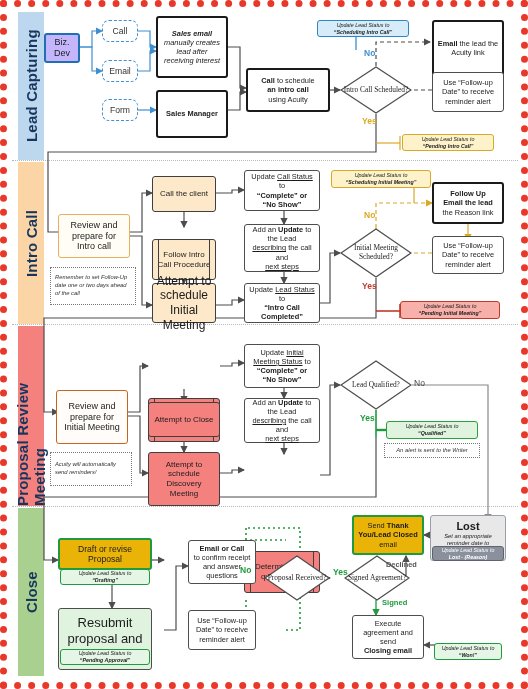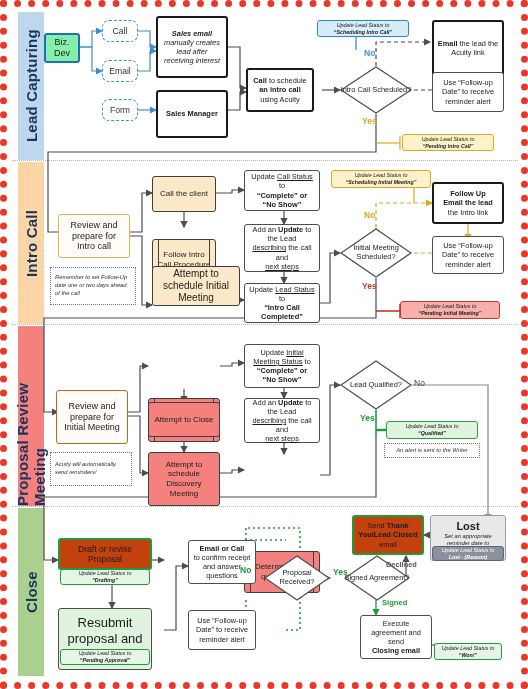--- a/index.html
+++ b/index.html
@@ -27,41 +27,41 @@
   .node i{font-style:italic;}
   .u{text-decoration:underline;}
 
   
   .fill-yellow{background:#fde9c9;border-color:#3f3f3f;}
   .fill-red{background:#f5817f;border-color:#3f3f3f;}
   .fill-green{background:#dff3df;}
   .fill-grey{background:#e8e8e8;}
 
   
-  .b-blue{border:2px solid #1f6fb5;background:#86efac;}
+  .b-blue{border:2px solid #1f6fb5;background:#c4b5fd;}
   .b-yellow{border:1.8px solid #e8b05c;background:#fffdf6;}
   .b-orange{border:1.8px solid #c4651f;background:#fffcf9;}
-  .b-green{border:2px solid #1f9a3d;background:#c2410c;}
+  .b-green{border:2px solid #1f9a3d;background:#eab308;}
 
   
   .dash-blue{position:absolute;box-sizing:border-box;border:1.8px dashed #3f8ed0;border-radius:7px;
     background:#ffffff;display:flex;align-items:center;justify-content:center;
     font-size:8.6px;color:#333;}
 
   
   .proc{position:relative;}
   .proc::before,.proc::after{content:"";position:absolute;top:0;bottom:0;width:0;border-left:1.2px solid #3f3f3f;}
   .proc::before{left:5px;} .proc::after{right:5px;}
 
   
   .diamond{position:absolute;}
   .diamond .dshape{position:absolute;left:0;top:0;width:100%;height:100%;}
   .diamond .dtext{position:absolute;left:0;top:0;width:100%;height:100%;
     display:flex;align-items:center;justify-content:center;text-align:center;
-    font-size:7.4px;line-height:1.2;color:#1c1c1c;}
+    font-size:7.4px;line-height:1.2;color:#1c1c1c;font-family:Liberation Serif, serif;}
 
   
   .chip{position:absolute;box-sizing:border-box;border-radius:3px;display:flex;
     flex-direction:column;align-items:center;justify-content:center;text-align:center;
     font-size:5.3px;line-height:1.3;font-style:italic;font-weight:bold;padding:1px 2px;}
   .chip .l1{font-weight:normal;}
   .chip-blue{background:#d6ecf9;border:1.3px solid #2f86c5;color:#1b1b1b;}
   .chip-yellow{background:#fdf2c9;border:1.3px solid #d9a825;color:#1b1b1b;}
   .chip-red{background:#f8b0ab;border:1.3px solid #c0392b;color:#1b1b1b;}
   .chip-green{background:#dff3df;border:1.3px solid #2aa13f;color:#1b1b1b;}
@@ -203,21 +203,21 @@
 
   <div class="node thick" style="left:156px;top:16px;width:72px;height:62px;">
     <b><i>Sales email</i></b>
     <i>manually creates lead after receiving interest</i>
   </div>
 
   <div class="node thick" style="left:156px;top:90px;width:72px;height:48px;">
     <b>Sales Manager</b>
   </div>
 
-  <div class="node thick" style="left:246px;top:68px;width:68px;height:44px;">
+  <div class="node thick" style="left:246px;top:68px;width:84px;height:44px;">
     <span><b style="display:inline">Call</b>
       <span style="display:inline">to schedule</span></span>
     <b>an intro call</b>
     <span>using Acuity</span>
   </div>
 
   <div class="diamond" style="left:340px;top:66px;width:72px;height:48px;">
     <svg class="dshape" viewBox="0 0 72 48">
       <polygon points="36,1 71,24 36,47 1,24" fill="#ffffff" stroke="#4d4d4d" stroke-width="1.3"></polygon>
     </svg>
@@ -250,21 +250,21 @@
   <div class="note" style="left:50px;top:267px;width:86px;height:38px;">
     <span>Remember to set Follow-Up date one or two days ahead of the call</span>
   </div>
 
   <div class="node fill-yellow" style="left:152px;top:176px;width:64px;height:36px;font-size:8px;">
     <span>Call the client</span>
   </div>
   <div class="node fill-yellow proc" style="left:152px;top:227px;width:64px;height:41px;font-size:8px;margin-top:12px;">
     <span>Follow Intro Call Procedure</span>
   </div>
-  <div class="node fill-yellow" style="left:152px;top:266px;width:88px;height:40px;font-size:10px;">
+  <div class="node fill-yellow" style="left:152px;top:283px;width:64px;height:40px;font-size:12px;">
     <span>Attempt to schedule Initial Meeting</span>
   </div>
 
   <div class="node" style="left:244px;top:170px;width:76px;height:41px;">
     <span><span style="display:inline">Update</span>
       <span class="u" style="display:inline">Call Status</span>
       <span style="display:inline">to</span></span>
     <b>“Complete” or</b>
     <b>“No Show”</b>
   </div>
@@ -291,21 +291,21 @@
       <polygon points="36,1 71,25 36,49 1,25" fill="#ffffff" stroke="#4d4d4d" stroke-width="1.3"></polygon>
     </svg>
     <div class="dtext">Initial Meeting Scheduled?</div>
   </div>
   <div class="elabel" style="left:364px;top:210px;color:#d9a825;">No</div>
   <div class="elabel" style="left:362px;top:281px;color:#c0392b;">Yes</div>
 
   <div class="node thick" style="left:432px;top:182px;width:72px;height:42px;">
     <b>Follow Up</b>
     <span><b style="display:inline">Email the lead</b></span>
-    <span>the Intro link</span>
+    <span>the Reason link</span>
   </div>
   <div class="node" style="left:432px;top:236px;width:72px;height:38px;">
     <span>Use “Follow-up Date” to receive reminder alert</span>
   </div>
 
   <div class="chip chip-yellow" style="left:331px;top:170px;width:100px;height:18px;">
     <span class="l1">Update Lead Status to</span>
     <span>“Scheduling Initial Meeting”</span>
   </div>
   <div class="chip chip-red" style="left:400px;top:301px;width:100px;height:18px;">
@@ -419,21 +419,21 @@
 
   <div class="node fill-grey" style="left:430px;top:515px;width:76px;height:46px;border-color:#9aa0a8;justify-content:flex-start;padding-top:4px;">
     <b style="font-size:11px;">Lost</b>
     <i style="font-size:5.8px;">Set an appropriate reminder date to reengage in the future</i>
   </div>
   <div class="chip chip-grey" style="left:432px;top:546px;width:72px;height:15px;">
     <span class="l1">Update Lead Status to</span>
     <span>Lost - (Reason)</span>
   </div>
 
-  <div class="node" style="left:360px;top:615px;width:72px;height:44px;">
+  <div class="node" style="left:352px;top:615px;width:72px;height:44px;">
     <span>Execute agreement and send</span>
     <b>Closing email</b>
   </div>
 
   <div class="chip chip-green2" style="left:434px;top:643px;width:68px;height:17px;">
     <span class="l1">Update Lead Status to</span>
     <span>“Won!”</span>
   </div>
 
   <div class="page-border"></div>

